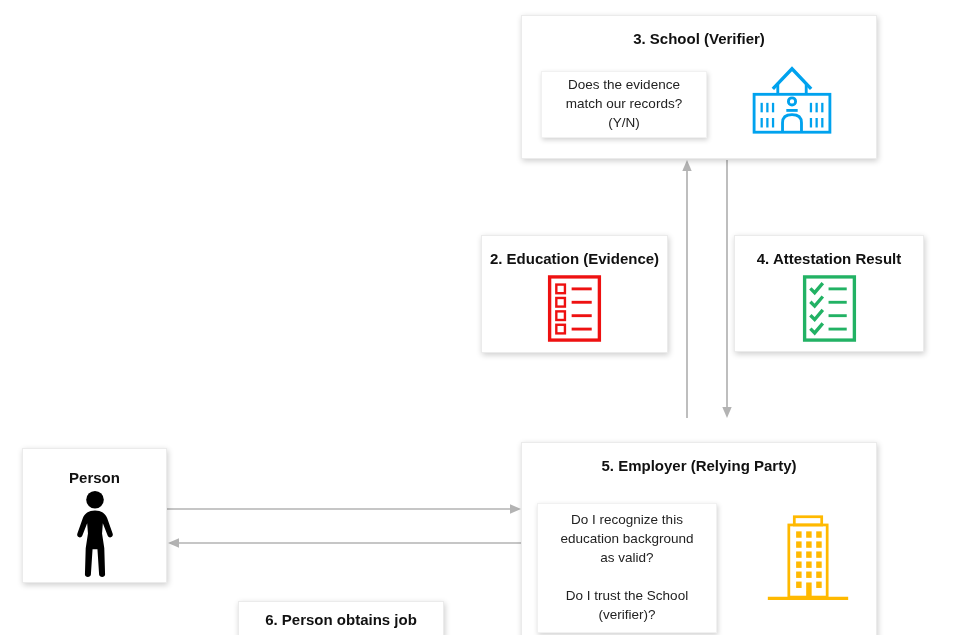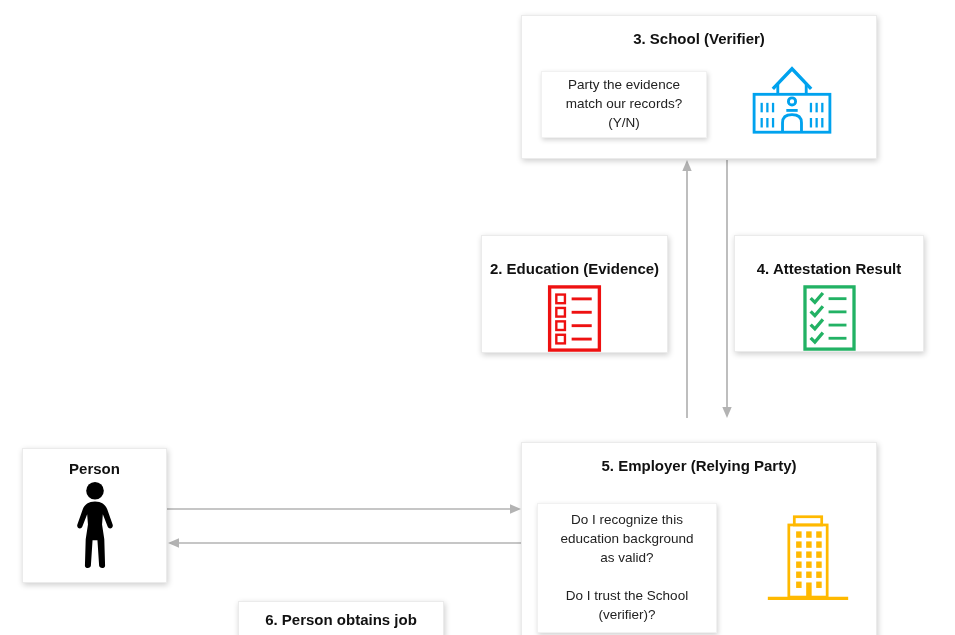--- a/index.html
+++ b/index.html
@@ -52,21 +52,21 @@
 
   .icon-abs { position: absolute; }
 
   
   .card {
     display: flex;
     flex-direction: column;
     align-items: center;
   }
   .card .card-title {
-    margin-top: 24px;
+    margin-top: 14px;
     text-align: center;
     font-size: 15px;
     font-weight: 600;
     color: #111111;
   }
   .card .card-icon { margin-top: 8px; }
 
   .label-box {
     position: absolute;
     background: #ffffff;
@@ -108,21 +108,21 @@
     </g>
     <g stroke="#b3b3b3" fill="#b3b3b3">
       <line x1="727" y1="160" x2="727" y2="408" stroke-width="1.7"></line>
       <polygon points="727,418 722.3,407 731.7,407" stroke="none"></polygon>
     </g>
   </svg>
 
   <div class="node" style="left:521px; top:15px; width:356px; height:144px;text-decoration:underline;">
     <div class="node-title">3. School (Verifier)</div>
     <div class="q-box" style="left:19px; top:55px; width:166px; height:67px;">
-      <div class="q-text">Party the evidence
+      <div class="q-text">Does the evidence
 match our records?
 (Y/N)</div>
     </div>
     <svg class="icon-abs" style="left:228px; top:48px;" width="84" height="72" viewBox="0 0 88 76" fill="none" stroke="#00a2ee" xmlns="http://www.w3.org/2000/svg">
       <rect x="4" y="32" width="80" height="40" stroke-width="3"></rect>
       <path d="M25 25 L44 5 L63 25" stroke-width="3.5" stroke-linecap="square" stroke-linejoin="miter"></path>
       <line x1="29" y1="20" x2="29" y2="32" stroke-width="3"></line>
       <line x1="59" y1="20" x2="59" y2="32" stroke-width="3"></line>
       <circle cx="44" cy="39.5" r="3.8" stroke-width="3"></circle>
       <line x1="38" y1="49" x2="50" y2="49" stroke-width="3"></line>
@@ -216,21 +216,21 @@
           <rect x="44" y="67" width="6" height="7"></rect>
           <rect x="55" y="67" width="6" height="7"></rect>
         <rect x="33" y="78" width="6" height="7"></rect>
           <rect x="55" y="78" width="6" height="7"></rect>
         <rect x="44" y="79" width="6" height="16"></rect>
       </g>
     </svg>
   </div>
 
   <div class="node card" style="left:22px; top:448px; width:145px; height:135px;">
-    <div class="card-title" style="margin-top:11px;">Person</div>
+    <div class="card-title" style="margin-top:20px;">Person</div>
     <svg class="card-icon" style="margin-top:4px;" width="60" height="90" viewBox="0 0 60 92" fill="#000000" xmlns="http://www.w3.org/2000/svg">
       <circle cx="30" cy="10" r="9"></circle>
       <path d="M30 21
                c -6.5 0 -10.5 3 -12.5 8
                l -5.5 15.5
                c -1.3 3.8 3.8 5.6 5.1 2
                l 4.9 -12.5
                l 0.8 10.5
                l -2.3 15
                l -0.8 27

